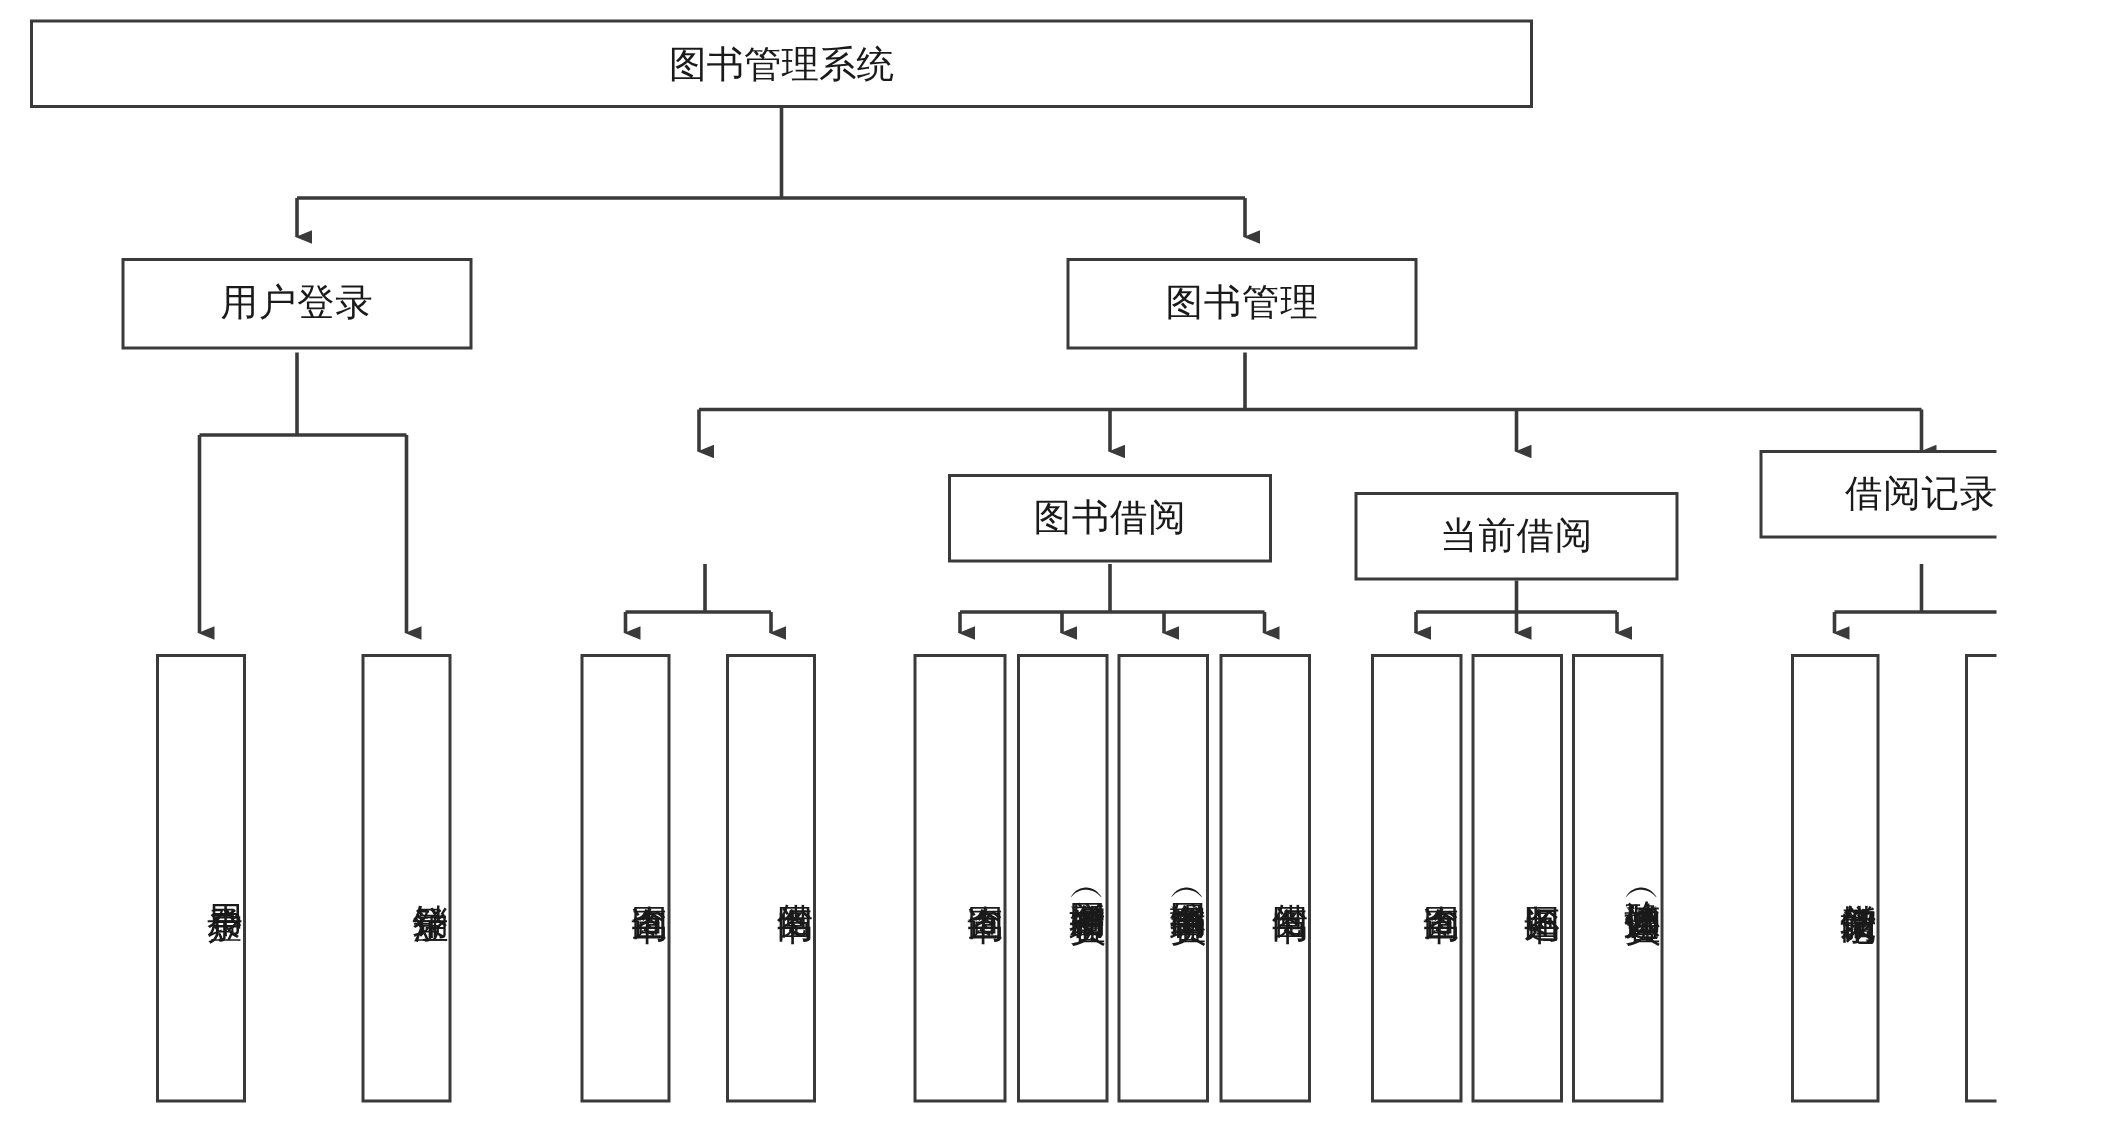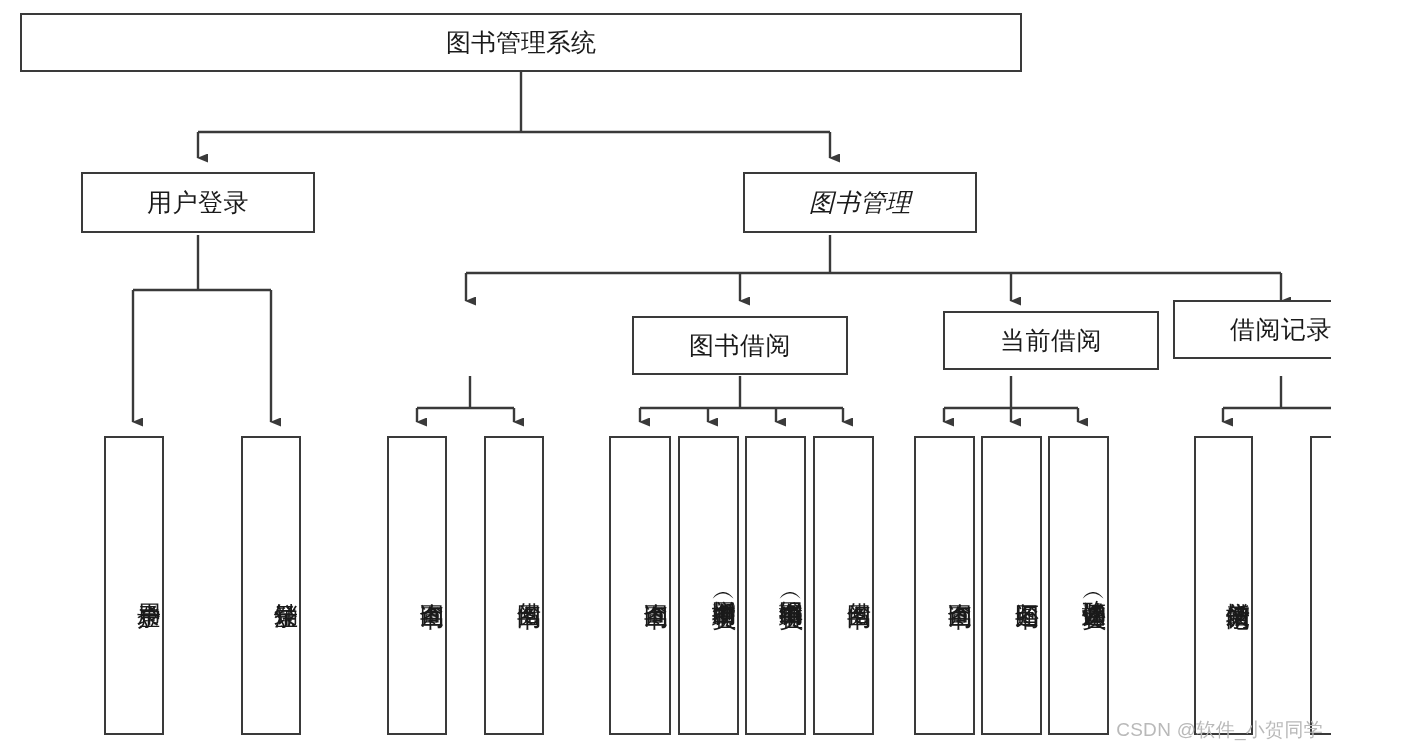--- a/index.html
+++ b/index.html
@@ -128,30 +128,30 @@
   </svg>
 
   <div class="node root" style="left:20px; top:13px; width:1002px; height:59px;">
     <span>图书管理系统</span>
   </div>
 
   <div class="node horiz" style="left:81px; top:172px; width:234px; height:61px;">
     <span>用户登录</span>
   </div>
 
-  <div class="node horiz" style="left:743px; top:172px; width:234px; height:61px;font-style:italic;">
+  <div class="node horiz" style="left:711px; top:172px; width:234px; height:61px;">
     <span>图书管理</span>
   </div>
 
 
   <div class="node horiz" style="left:632px; top:316px; width:216px; height:59px;text-align:center;">
     <span>图书借阅</span>
   </div>
 
-  <div class="node horiz" style="left:903px; top:311px; width:216px; height:59px;margin-left:40px;">
+  <div class="node horiz" style="left:903px; top:328px; width:216px; height:59px;">
     <span>当前借阅</span>
   </div>
 
   <div class="node horiz" style="left:1173px; top:300px; width:216px; height:59px;">
     <span>借阅记录</span>
   </div>
 
   <div class="node vert" style="left:104px; top:436px; width:60px; height:299px;">
     <span class="vtext">用户登录</span>
   </div>
@@ -197,15 +197,14 @@
   </div>
 
   <div class="node vert" style="left:1194px; top:436px; width:59px; height:299px;">
     <span class="vtext">新增借阅记录</span>
   </div>
 
   <div class="node vert" style="left:1310px; top:436px; width:59px; height:299px;">
     <span class="vtext">查询借阅记录</span>
   </div>
 
-  <div class="watermark">CSDN @软件_小贺同学</div>
 
 </div>
 
 </body></html>

